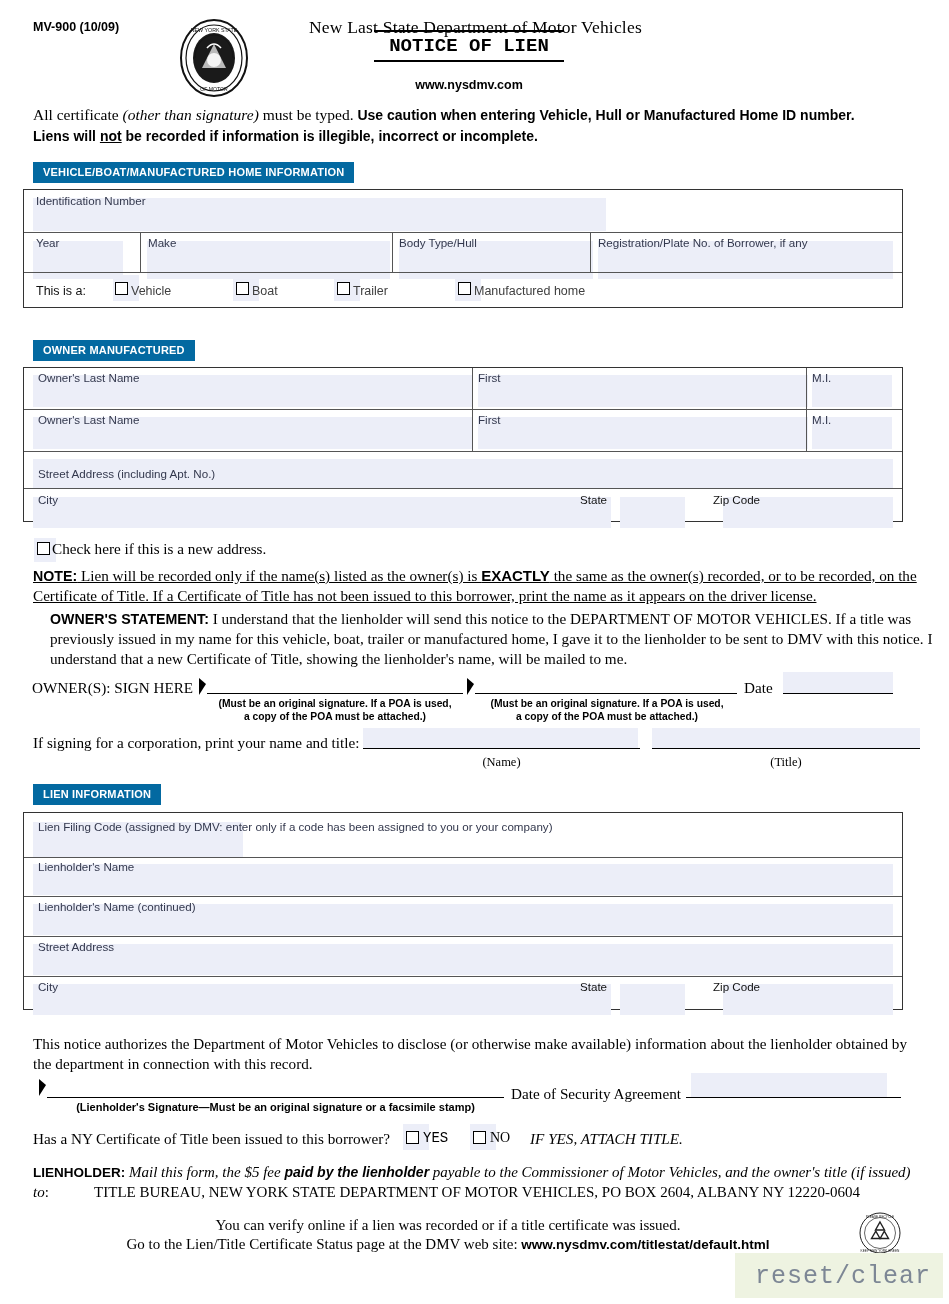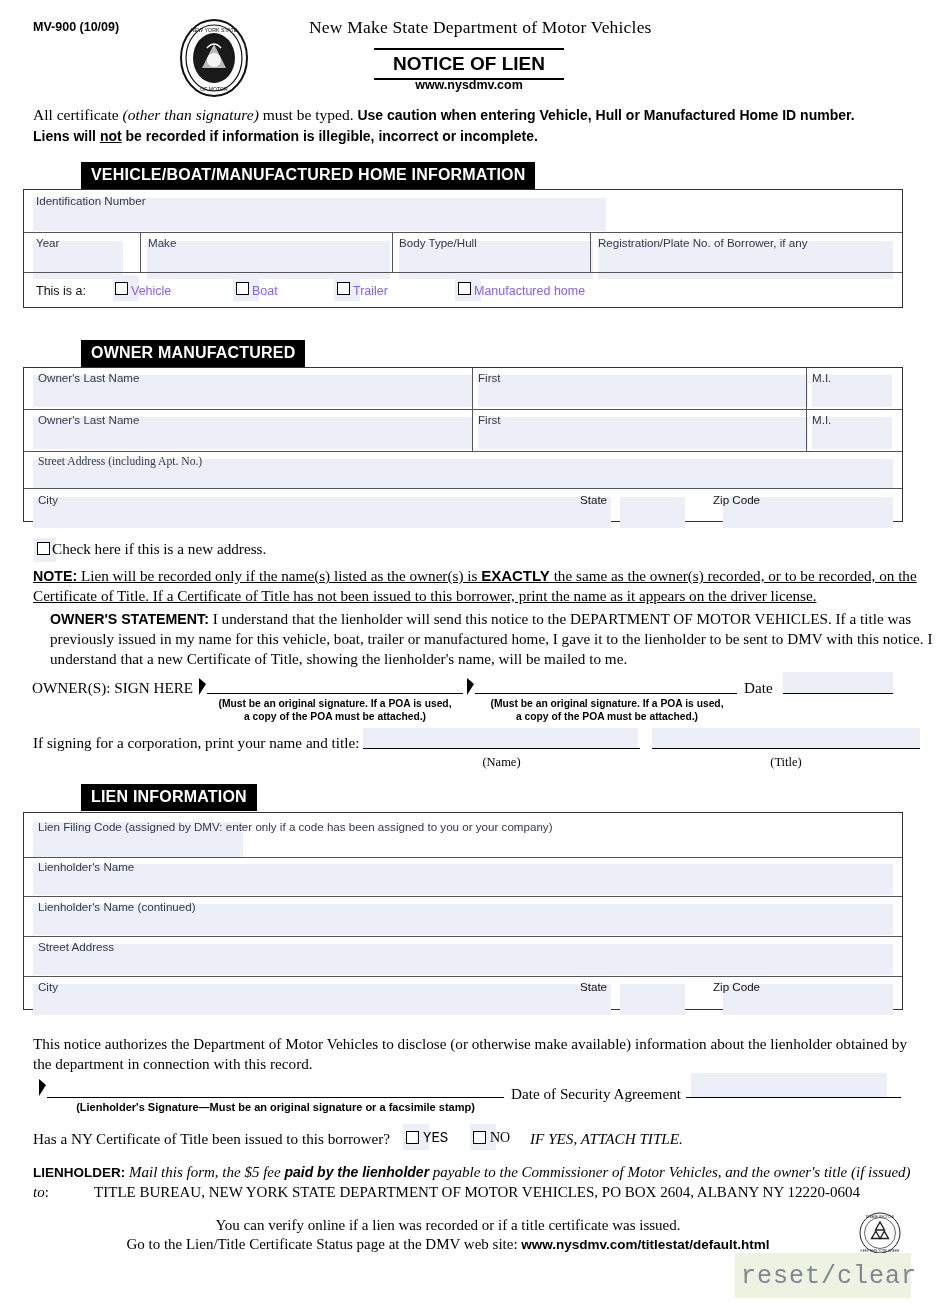--- a/index.html
+++ b/index.html
@@ -7,66 +7,66 @@
     width:949px;height:1304px;position:relative;overflow:hidden;
     font-family:"Liberation Serif", serif;color:#000;
   }
   .page{position:relative;width:949px;height:1304px;}
 
   
   .formno{position:absolute;left:33px;top:20px;font-family:"Liberation Sans",sans-serif;font-size:12.5px;font-weight:bold;}
   .seal{position:absolute;left:178px;top:18px;width:72px;height:80px;}
   .seal svg{display:block;}
   .hdr-dept{position:absolute;left:309px;top:17px;font-size:17.5px;letter-spacing:.2px;}
-  .hdr-title{position:absolute;left:374px;top:48px;width:190px;text-align:center;
-    font-family:Liberation Sans, sans-serif;font-weight:bold;font-size:19px;
+  .hdr-title{position:absolute;left:374px;top:30px;width:190px;text-align:center;
+    font-family:Liberation Mono, monospace;font-weight:bold;font-size:19px;
     border-top:2.5px solid #000;border-bottom:2.5px solid #000;padding:3px 0 3px;}
   .hdr-url{position:absolute;left:374px;top:78px;width:190px;text-align:center;
     font-family:"Liberation Sans",sans-serif;font-weight:bold;font-size:12.5px;}
 
   .intro{position:absolute;left:33px;top:105px;width:885px;font-size:15.5px;line-height:1.33;}
   .intro .b{font-family:"Liberation Sans",sans-serif;font-weight:bold;font-size:14px;}
   .intro i{font-style:italic;}
   .intro u{text-decoration:underline;}
 
   
-  .secbar{position:absolute;background:#000000;color:#fff;
-    font-family:"Liberation Sans",sans-serif;font-weight:bold;font-size:16px;
-    padding:4px 10px 5px 10px;letter-spacing:.2px;margin-left:48px;}
+  .secbar{position:absolute;background:#0369a1;color:#fff;
+    font-family:"Liberation Sans",sans-serif;font-weight:bold;font-size:11px;
+    padding:4px 10px 5px 10px;letter-spacing:.2px;}
 
   
   .box{position:absolute;border:1.6px solid #333;box-sizing:border-box;}
   .hline{position:absolute;background:#555;height:1.3px;}
   .vline{position:absolute;background:#555;width:1.3px;}
   .flabel{position:absolute;font-family:"Liberation Sans",sans-serif;font-size:11.6px;color:#33384d;white-space:nowrap;}
   .fill{position:absolute;background:#eceef8;}
 
   
   .cbox{position:absolute;width:13px;height:13px;border:1.9px solid #000;box-sizing:border-box;background:#fff;}
-  .cblabel{position:absolute;font-family:"Liberation Sans",sans-serif;font-size:12.5px;color:#8b5cf6;white-space:nowrap;}
+  .cblabel{position:absolute;font-family:"Liberation Sans",sans-serif;font-size:12.5px;color:#404040;white-space:nowrap;}
 
   
   .para{position:absolute;font-size:15.2px;line-height:1.31;}
   .para .lead{font-family:"Liberation Sans",sans-serif;font-weight:bold;font-size:14.2px;}
   .para .xbold{font-family:"Liberation Sans",sans-serif;font-weight:bold;font-size:15px;}
 
   
   .sigline{position:absolute;border-bottom:1.5px solid #000;}
   .siglabel{position:absolute;text-align:center;font-family:"Liberation Sans",sans-serif;font-weight:bold;font-size:10.3px;line-height:1.28;}
   .plain{position:absolute;font-size:15.2px;white-space:nowrap;}
   .caption{position:absolute;font-size:12.5px;text-align:center;}
   .arrow{position:absolute;width:9px;height:17px;}
 
   .footer{position:absolute;font-size:15px;line-height:1.3;}
   .footer i{font-style:italic;}
   .footer .sb{font-family:"Liberation Sans",sans-serif;font-weight:bold;font-size:14px;font-style:italic;}
   .footer .sb2{font-family:"Liberation Sans",sans-serif;font-weight:bold;font-size:13.5px;font-style:normal;}
 
   .recycle{position:absolute;left:858px;top:1211px;width:44px;height:44px;}
-  .resetbtn{position:absolute;left:735px;top:1253px;width:176px;height:45px;background:#eef3e1;
+  .resetbtn{position:absolute;left:735px;top:1253px;width:208px;height:45px;background:#eef3e1;
     border:0;font-family:"Liberation Mono",monospace;font-size:25px;color:#7d8795;
     text-align:right;padding-right:12px;line-height:45px;box-sizing:border-box;letter-spacing:1px;cursor:pointer;}
 </style>
 </head>
 <body>
 
 <div class="page">
 
   <div class="formno">MV-900 (10/09)</div>
 
@@ -77,21 +77,21 @@
       <ellipse cx="36" cy="40" rx="21" ry="25" fill="#1a1a1a"></ellipse>
       <path d="M24 50 L36 26 L48 50 Z" fill="#f0f0f0" opacity=".75"></path>
       <circle cx="36" cy="42" r="7" fill="#ffffff" opacity=".85"></circle>
       <path d="M29 30 q7 -8 14 0" stroke="#ffffff" stroke-width="1.6" fill="none"></path>
       <path d="M17 40 a19 23 0 0 1 38 0" stroke="#111" stroke-width=".8" fill="none"></path>
       <text x="36" y="14" font-size="5.3" font-family="Liberation Sans, sans-serif" text-anchor="middle" fill="#111">NEW YORK STATE</text>
       <text x="36" y="73" font-size="5.1" font-family="Liberation Sans, sans-serif" text-anchor="middle" fill="#111">OF MOTOR</text>
     </svg>
   </div>
 
-  <div class="hdr-dept">New Make State Department of Motor Vehicles</div>
+  <div class="hdr-dept">New Last State Department of Motor Vehicles</div>
   <div class="hdr-title">NOTICE OF LIEN</div>
   <div class="hdr-url">www.nysdmv.com</div>
 
   <div class="intro">
     <span>All certificate </span><i>(other than signature)</i><span> must be typed. </span><span class="b">Use caution when entering Vehicle, Hull or Manufactured Home ID number.</span><br>
     <span class="b">Liens will </span><span class="b"><u>not</u></span><span class="b"> be recorded if information is illegible, incorrect or incomplete.</span>
   </div>
 
   <div class="secbar" style="left:33px;top:162px;">VEHICLE/BOAT/MANUFACTURED HOME INFORMATION</div>
 
@@ -147,21 +147,21 @@
   <div class="fill" style="left:478px;top:417px;width:330px;height:32px;"></div>
   <div class="fill" style="left:812px;top:417px;width:80px;height:32px;"></div>
   <div class="flabel" style="left:38px;top:413px;">Owner's Last Name</div>
   <div class="flabel" style="left:478px;top:413px;">First</div>
   <div class="flabel" style="left:812px;top:413px;">M.I.</div>
   <div class="hline" style="left:24px;top:451px;width:878px;"></div>
   <div class="vline" style="left:472px;top:410px;height:41px;"></div>
   <div class="vline" style="left:806px;top:410px;height:41px;"></div>
 
   <div class="fill" style="left:33px;top:459px;width:860px;height:30px;"></div>
-  <div class="flabel" style="left:38px;top:455px;font-family:Liberation Serif, serif;">Street Address (including Apt. No.)</div>
+  <div class="flabel" style="left:38px;top:467px;">Street Address (including Apt. No.)</div>
   <div class="hline" style="left:24px;top:488px;width:878px;"></div>
 
   <div class="fill" style="left:33px;top:497px;width:578px;height:31px;"></div>
   <div class="fill" style="left:620px;top:497px;width:65px;height:31px;"></div>
   <div class="fill" style="left:723px;top:497px;width:170px;height:31px;"></div>
   <div class="flabel" style="left:38px;top:493px;">City</div>
   <div class="flabel" style="left:580px;top:493px;color:#111;">State</div>
   <div class="flabel" style="left:713px;top:493px;color:#111;">Zip Code</div>
 
   <div class="fill" style="left:34px;top:538px;width:22px;height:24px;"></div>

